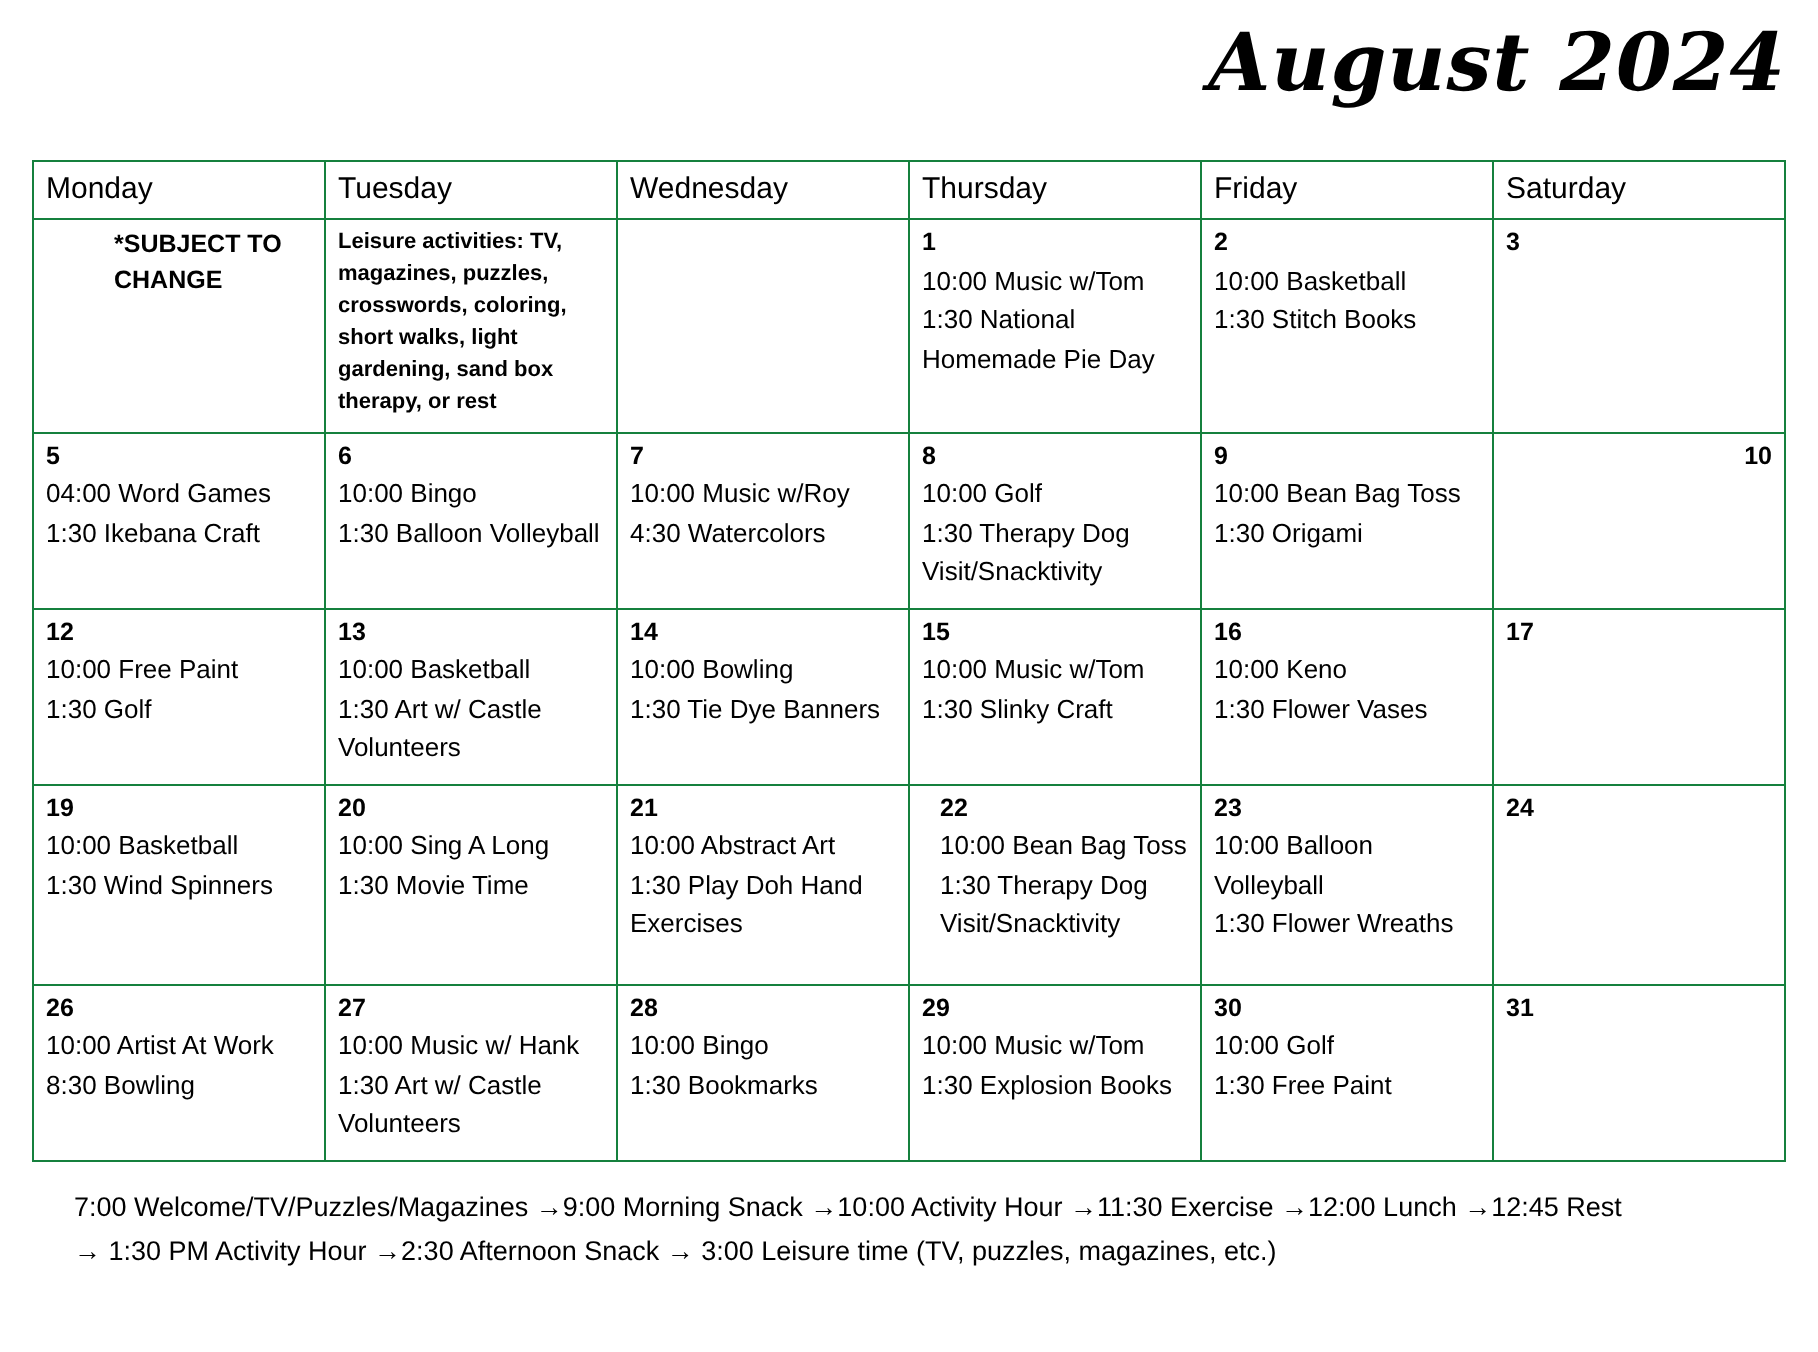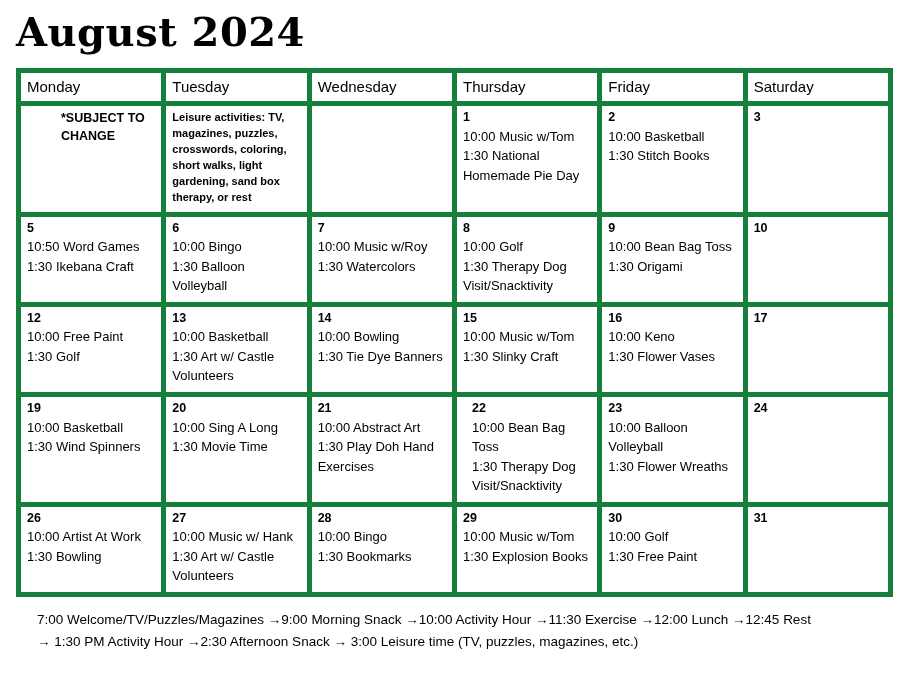--- a/index.html
+++ b/index.html
@@ -15,36 +15,37 @@
     overflow: hidden;
   }
   .page {
     position: relative;
     width: 909px;
     height: 676px;
     box-sizing: border-box;
     padding: 0 16px;
   }
   .title {
-    text-align: left;
+    text-align: right;
     font-family: "DejaVu Serif", serif;
+    font-style: italic;
     font-weight: bold;
     font-size: 40px;
     letter-spacing: 0.5px;
-    margin: 10px 0 14px 0;
+    margin: 10px 0 26px 0;
     line-height: 1.1;
   }
   table.calendar {
     border-collapse: collapse;
     width: 877px;
     table-layout: fixed;
     margin: 0 auto;
   }
   table.calendar th, table.calendar td {
-    border: 5px solid #15803d;
+    border: 1px solid #15803d;
     vertical-align: top;
     padding: 4px 6px 6px 6px;
     box-sizing: border-box;
   }
   table.calendar th {
     font-weight: normal;
     font-size: 15px;
     text-align: left;
     padding: 5px 6px 6px 6px;
     height: 26px;
@@ -120,44 +121,44 @@
             <div class="evt">10:00 Basketball</div>
             <div class="evt">1:30 Stitch Books</div>
           </td>
           <td class="day" style="width: 15.8%;">
             <div class="num">3</div>
           </td>
         </tr>
         <tr class="">
           <td class="day" style="width: 16.6%;">
             <div class="num">5</div>
-            <div class="evt">10:50 Word Games</div>
+            <div class="evt">04:00 Word Games</div>
             <div class="evt">1:30 Ikebana Craft</div>
           </td>
           <td class="day" style="width: 17.2%;">
             <div class="num">6</div>
             <div class="evt">10:00 Bingo</div>
             <div class="evt">1:30 Balloon Volleyball</div>
           </td>
           <td class="day" style="width: 16.6%;">
             <div class="num">7</div>
             <div class="evt">10:00 Music w/Roy</div>
-            <div class="evt">1:30 Watercolors</div>
+            <div class="evt">4:30 Watercolors</div>
           </td>
           <td class="day" style="width: 16.6%;">
             <div class="num">8</div>
             <div class="evt">10:00 Golf</div>
             <div class="evt">1:30 Therapy Dog Visit/Snacktivity</div>
           </td>
           <td class="day" style="width: 17.2%;">
             <div class="num">9</div>
             <div class="evt">10:00 Bean Bag Toss</div>
             <div class="evt">1:30 Origami</div>
           </td>
-          <td class="day" style="width: 15.8%;">
+          <td class="day" style="width: 15.8%; text-align: right;">
             <div class="num">10</div>
           </td>
         </tr>
         <tr class="">
           <td class="day" style="width: 16.6%;">
             <div class="num">12</div>
             <div class="evt">10:00 Free Paint</div>
             <div class="evt">1:30 Golf</div>
           </td>
           <td class="day" style="width: 17.2%;">
@@ -211,21 +212,21 @@
             <div class="evt">1:30 Flower Wreaths</div>
           </td>
           <td class="day" style="width: 15.8%;">
             <div class="num">24</div>
           </td>
         </tr>
         <tr class="">
           <td class="day" style="width: 16.6%;">
             <div class="num">26</div>
             <div class="evt">10:00 Artist At Work</div>
-            <div class="evt">1:30 Bowling</div>
+            <div class="evt">8:30 Bowling</div>
           </td>
           <td class="day" style="width: 17.2%;">
             <div class="num">27</div>
             <div class="evt">10:00 Music w/ Hank</div>
             <div class="evt">1:30 Art w/ Castle Volunteers</div>
           </td>
           <td class="day" style="width: 16.6%;">
             <div class="num">28</div>
             <div class="evt">10:00 Bingo</div>
             <div class="evt">1:30 Bookmarks</div>

